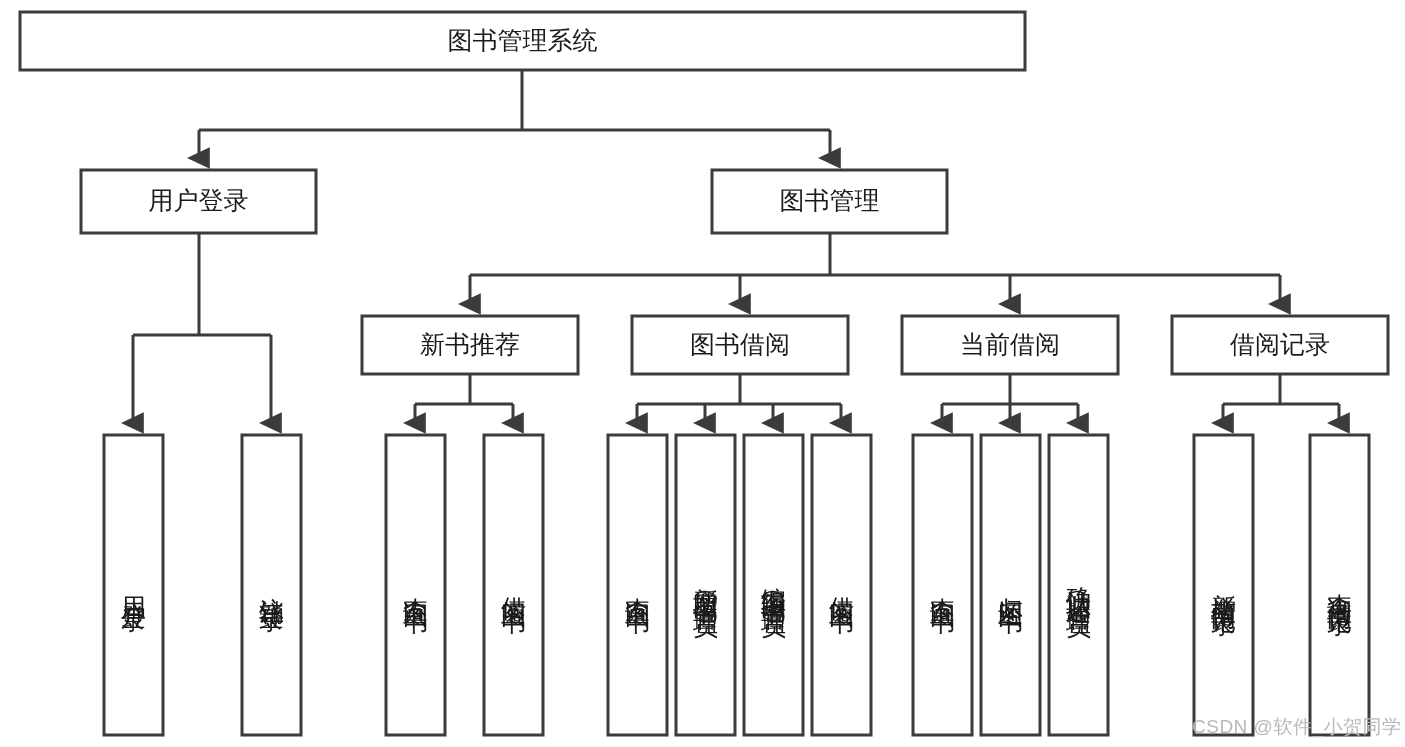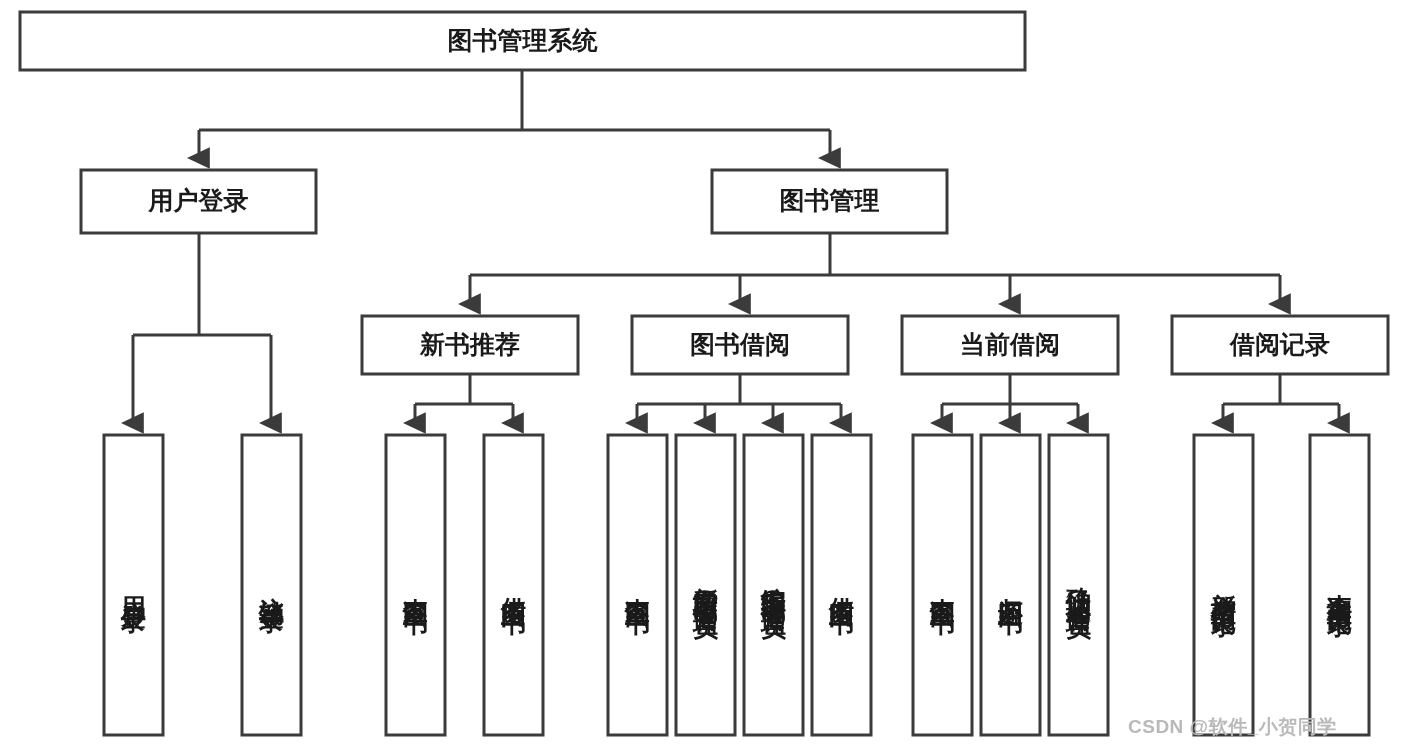--- a/index.html
+++ b/index.html
@@ -11,21 +11,20 @@
     width: 1405px;
     height: 747px;
     font-family: "Liberation Sans", "DejaVu Sans", sans-serif;
     overflow: hidden;
   }
   #diagram-root {
     position: relative;
     width: 1246px;
     height: 747px;
     background: #ffffff;
-    font-weight: bold;
   }
   svg#flowchart {
     position: absolute;
     top: 0;
     left: 0;
     width: 1405px;
     height: 747px;
     display: block;
   }
   .node-rect {
@@ -192,14 +191,14 @@
       <div class="leaf-label-wrap" style="left: 676px; top: 435px; width: 59px; height: 300px;">新增图书（管理员）</div>
       <div class="leaf-label-wrap" style="left: 744px; top: 435px; width: 59px; height: 300px;">编辑图书（管理员）</div>
       <div class="leaf-label-wrap" style="left: 812px; top: 435px; width: 59px; height: 300px;">借阅图书</div>
       <div class="leaf-label-wrap" style="left: 913px; top: 435px; width: 59px; height: 300px;">查询图书</div>
       <div class="leaf-label-wrap" style="left: 981px; top: 435px; width: 59px; height: 300px;">归还图书</div>
       <div class="leaf-label-wrap" style="left: 1049px; top: 435px; width: 59px; height: 300px;">确认归还（管理员）</div>
       <div class="leaf-label-wrap" style="left: 1194px; top: 435px; width: 59px; height: 300px;">新增借阅记录</div>
       <div class="leaf-label-wrap" style="left: 1310px; top: 435px; width: 59px; height: 300px;">查询借阅记录</div>
     </div>
 
-  <div class="watermark" style="left: 1128px; top: 714px;">CSDN @软件_小贺同学</div>
+  <div class="watermark" style="left: 1192px; top: 714px;">CSDN @软件_小贺同学</div>
 </div>
 
 </body></html>

